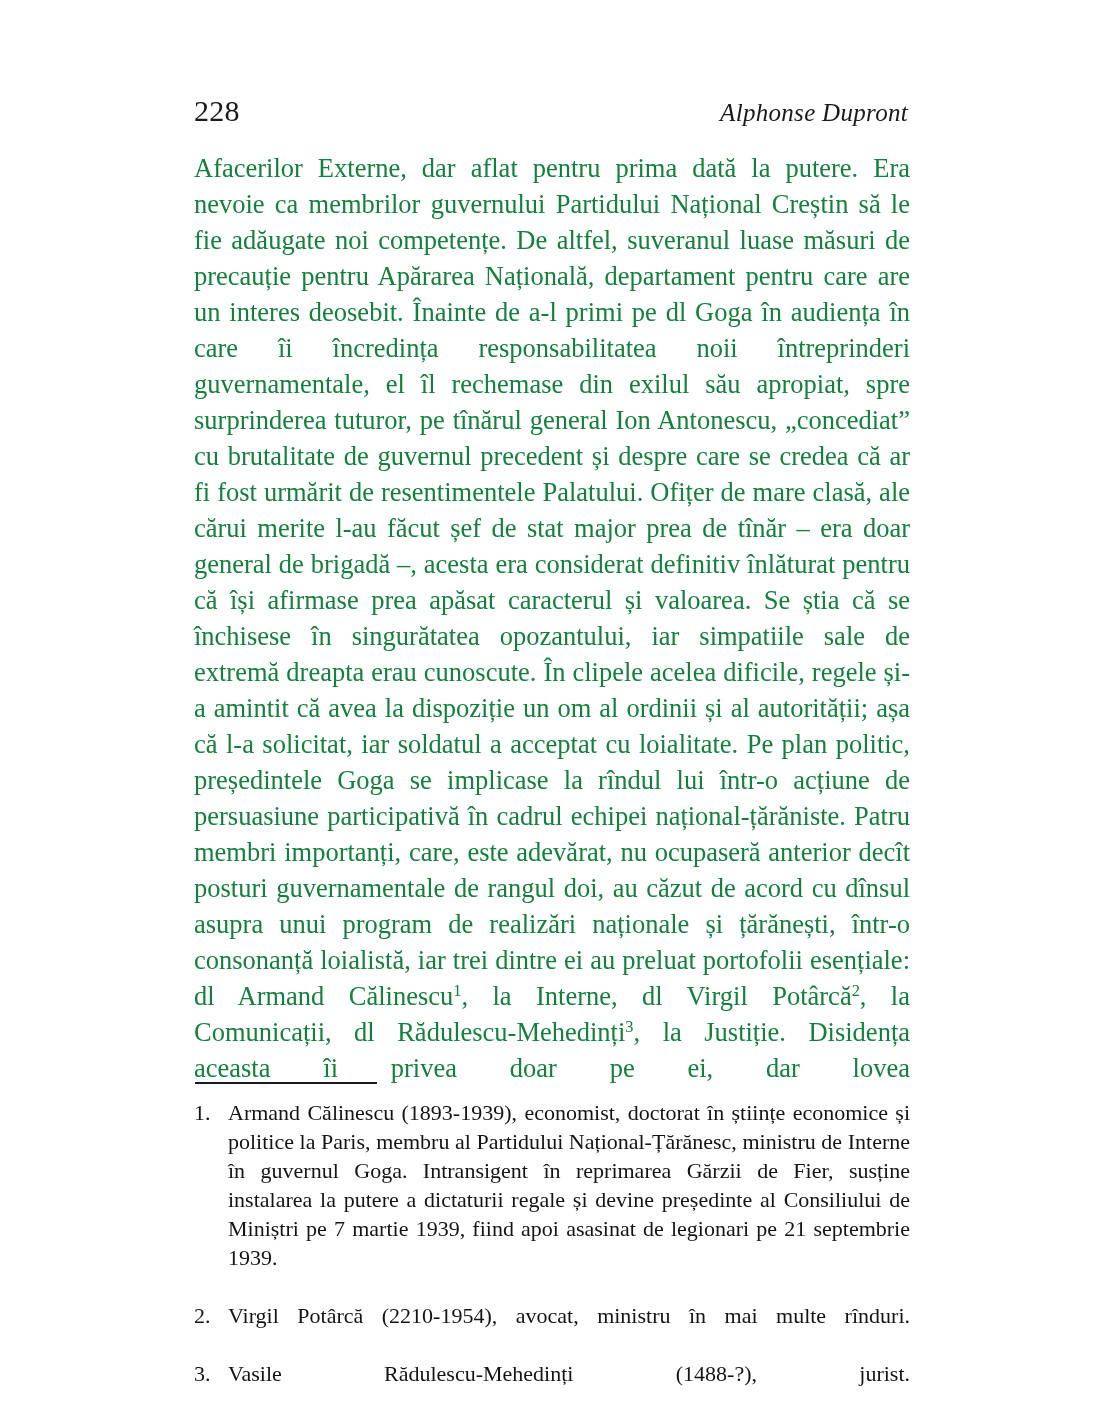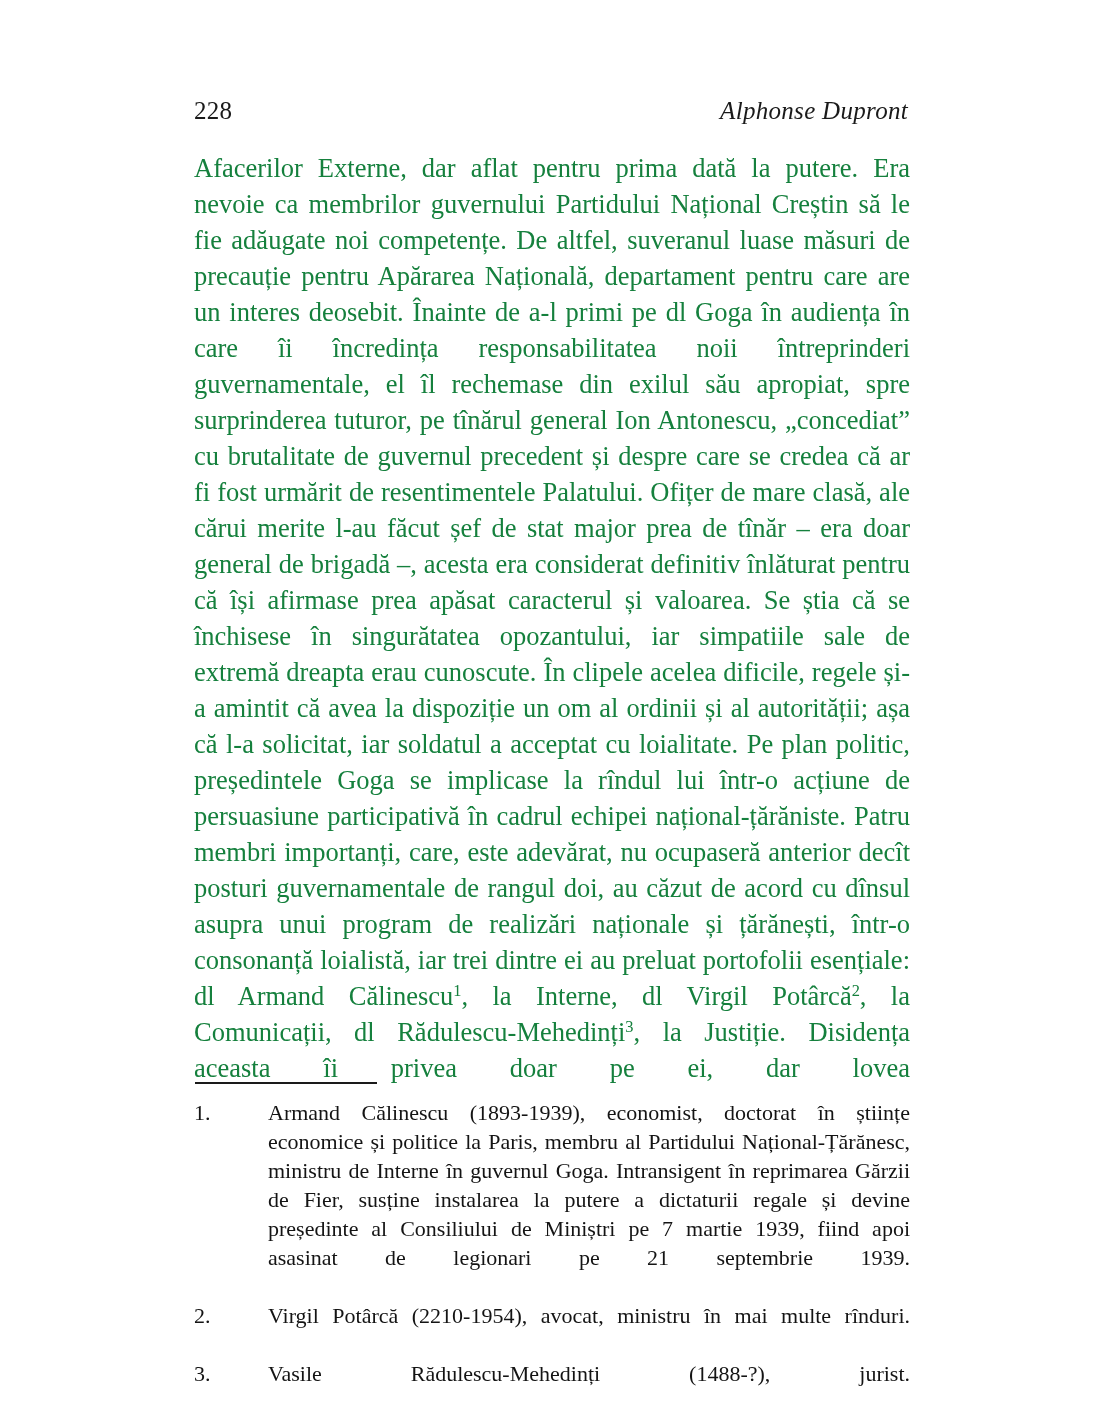--- a/index.html
+++ b/index.html
@@ -28,21 +28,21 @@
     position: absolute;
     left: 194px;
     top: 96px;
     width: 714px;
     height: 32px;
     display: flex;
     align-items: baseline;
     justify-content: space-between;
   }
   .folio {
-    font-size: 25px;
+    font-size: 30px;
     line-height: 30px;
     color: #1a1a1a;
     letter-spacing: 0.2px;
   }
   .head-title {
     font-style: italic;
     font-size: 25px;
     line-height: 30px;
     color: #1a1a1a;
     letter-spacing: 0.3px;
@@ -108,21 +108,20 @@
     left: 0;
     top: 0;
     width: 30px;
     text-align: left;
     font-size: 22px;
     line-height: 29px;
     color: #141414;
   }
   .fn-text {
     display: block;
-    margin-left: 40px;
   }
   
   .footnote .fn-text::after,
   .body-para::after {
     content: "";
     display: inline-block;
     width: 100%;
   }
 </style>
 </head>

